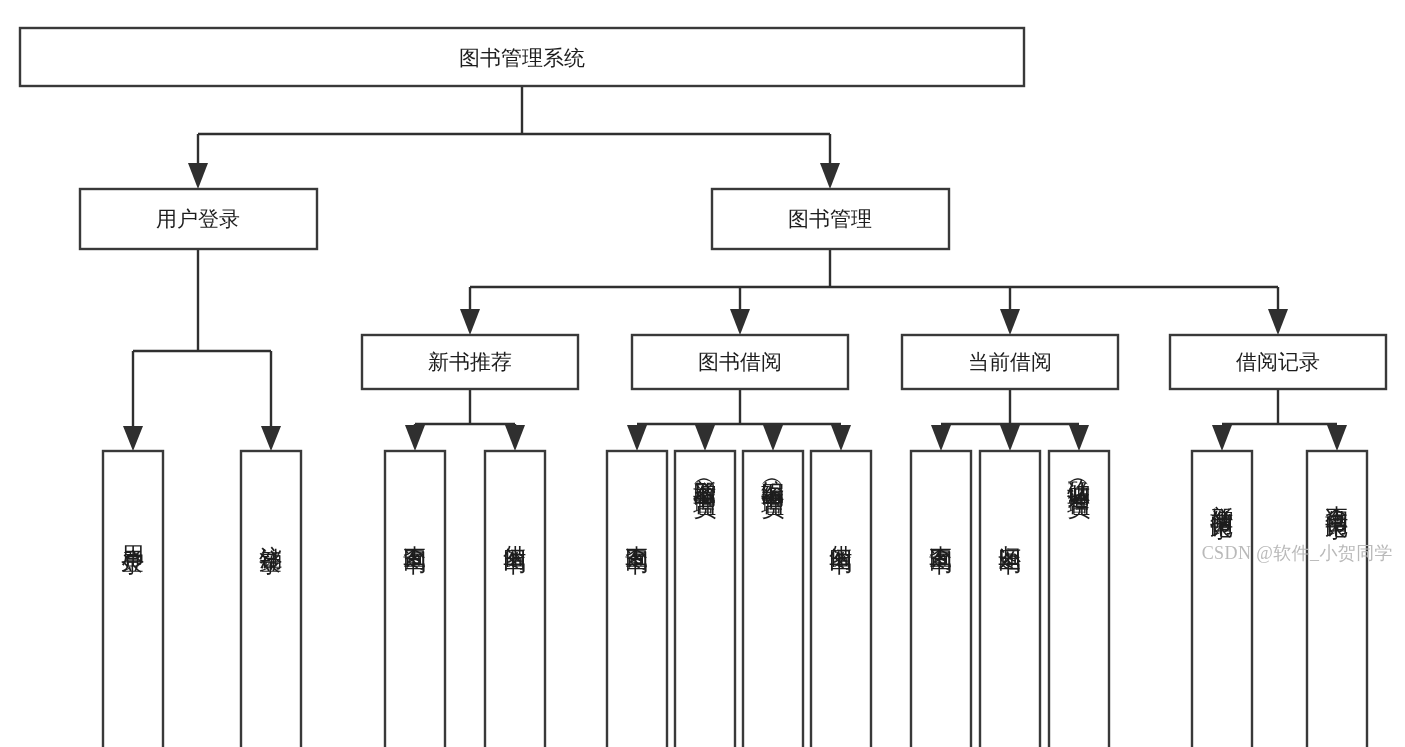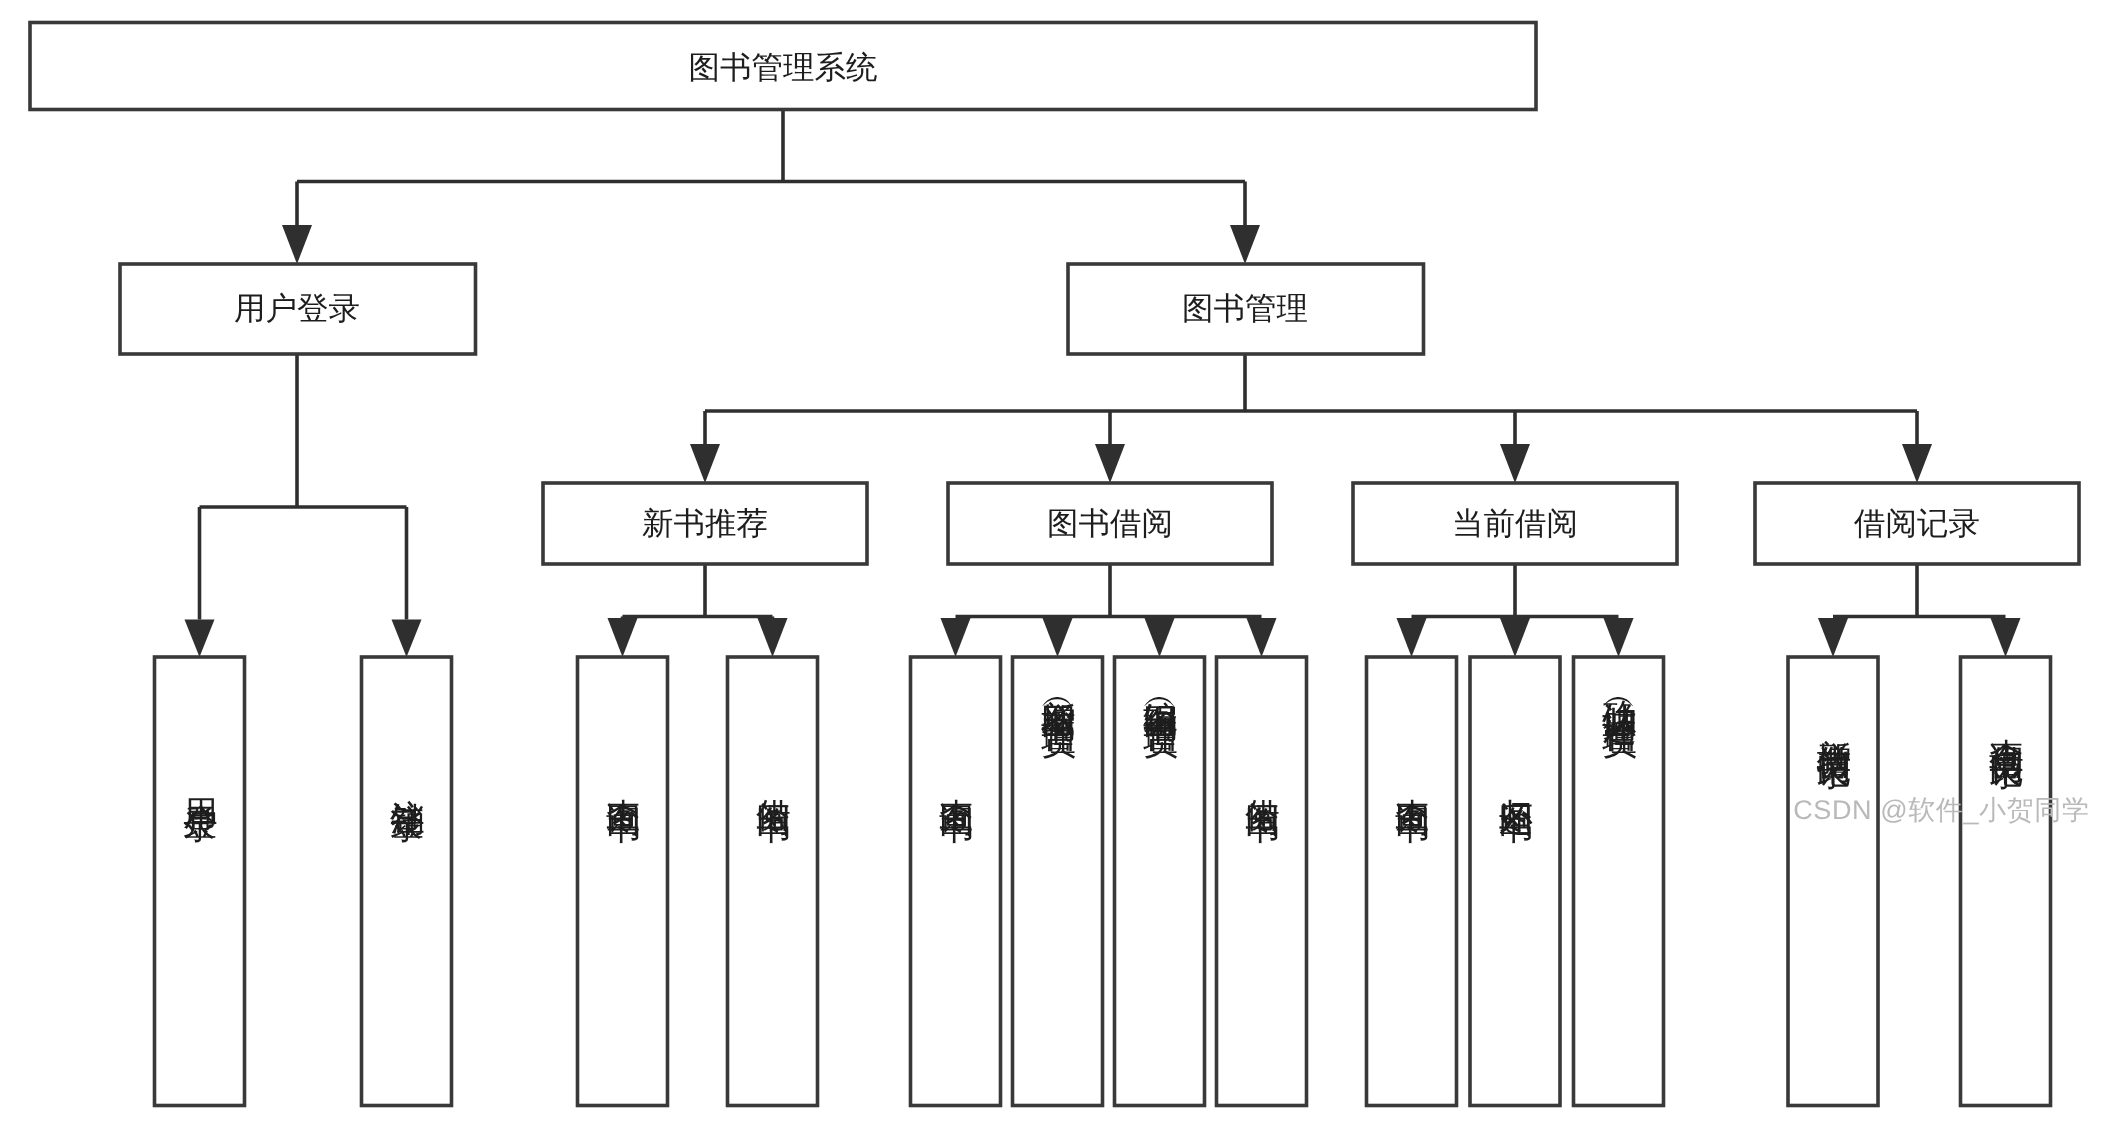--- a/index.html
+++ b/index.html
@@ -11,21 +11,21 @@
   body {
     width: 1405px;
     height: 747px;
     position: relative;
     overflow: hidden;
     font-family: "DejaVu Sans", "Liberation Sans", sans-serif;
   }
   #diagram-root {
     position: absolute;
     left: 0;
-    top: 4px;
+    top: 17px;
     width: 1405px;
     height: 554px;
   }
   svg.diagram-canvas {
     display: block;
     width: 1405px;
     height: 747px;
   }
   .node-box {
     fill: #ffffff;
@@ -64,21 +64,21 @@
     line-height: 1.06;
     color: #1d1d1d;
     letter-spacing: 2.5px;
     white-space: nowrap;
     text-align: start;
   }
   .watermark {
     position: absolute;
     right: 12px;
     bottom: 6px;
-    font-family: Liberation Sans, sans-serif;
+    font-family: Liberation Serif, serif;
     font-size: 18px;
     color: #b9b9b9;
     letter-spacing: 0.4px;
     white-space: nowrap;
     user-select: none;
   }
 </style>
 </head>
 <body>
 

